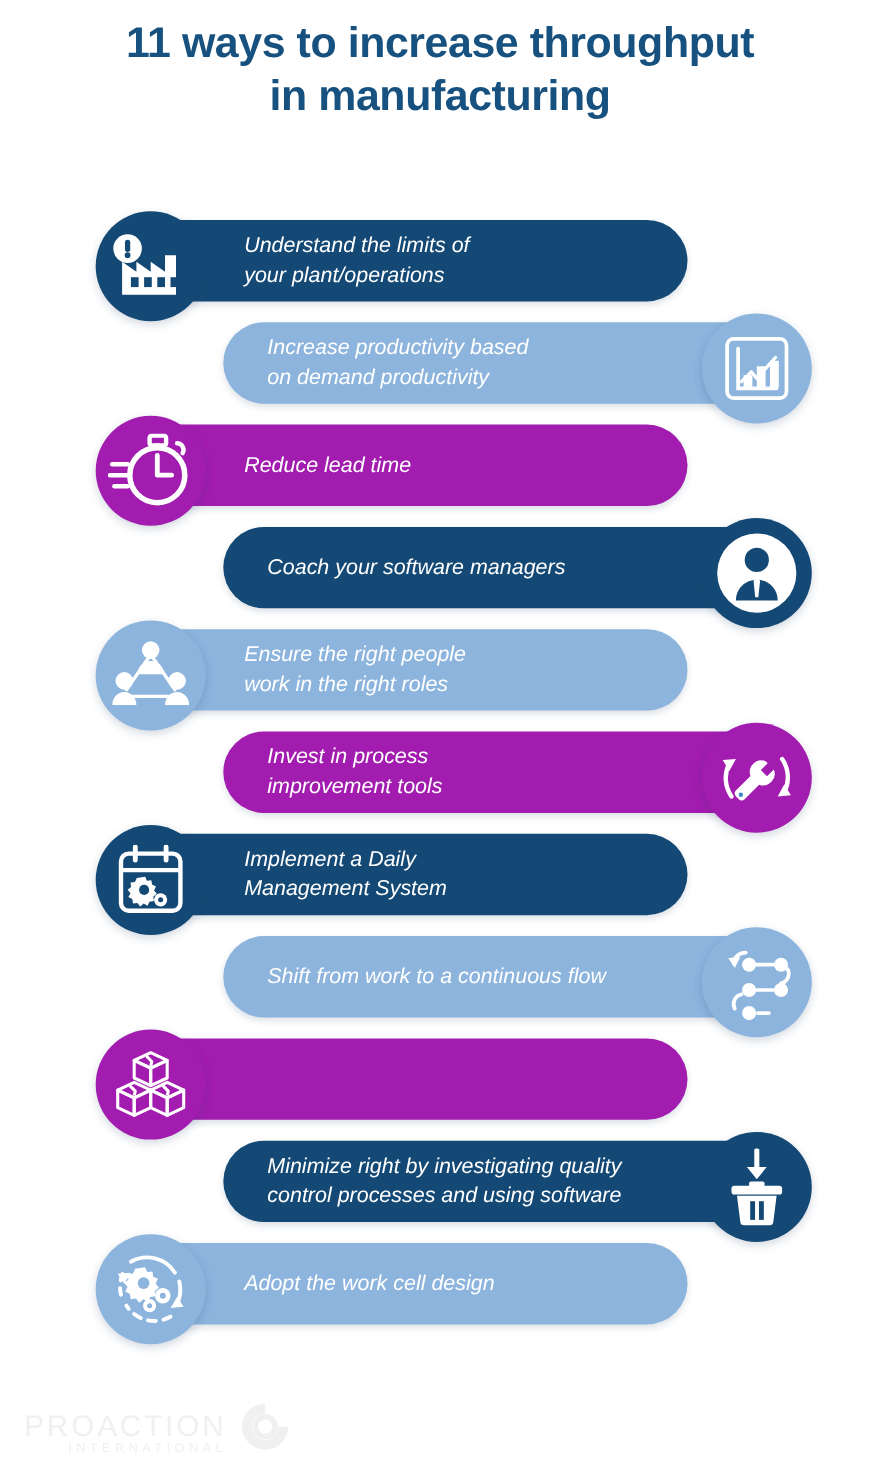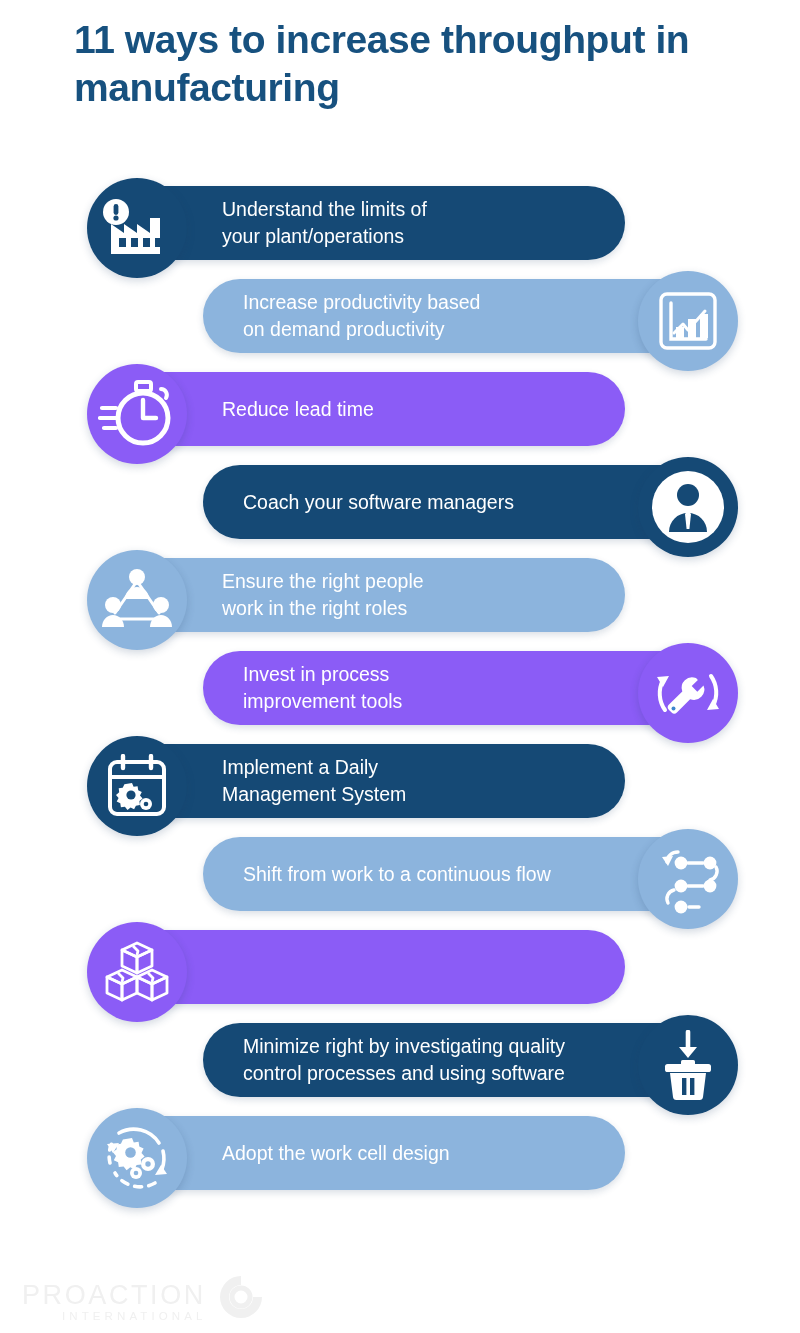--- a/index.html
+++ b/index.html
@@ -3,30 +3,30 @@
 <meta charset="utf-8">
 <style>
   html,body{margin:0;padding:0;}
   body{
     width:800px;height:1333px;background:#ffffff;
     font-family:"Liberation Sans", sans-serif;
     position:relative;overflow:hidden;
   }
   #title{
     position:absolute;left:0;right:0;top:16px;
-    text-align:left;
+    text-align:center;
     color:#17517f;
     font-weight:bold;
     font-size:39px;
     line-height:48px;
     letter-spacing:-0.4px;
-    padding:0 74px;
+    padding:0 96px;
     box-sizing:border-box;
   }
-  #list{position:absolute;left:0;top:178px;width:716px;}
+  #list{position:absolute;left:0;top:192px;width:716px;font-style:italic;}
   .row{position:relative;height:93px;}
   .pill{
     position:absolute;top:8px;height:74px;
     border-radius:37px;
     box-sizing:border-box;
     display:flex;align-items:center;
     box-shadow:0 3px 7px rgba(30,60,100,0.16);
   }
   .row.left .pill{left:110px;width:515px;padding-left:112px;padding-right:24px;}
   .row.right .pill{left:203px;width:512px;padding-left:40px;padding-right:84px;justify-content:flex-start;}
@@ -35,21 +35,21 @@
   }
   .badge{
     position:absolute;top:0;width:100px;height:100px;border-radius:50%;
     box-shadow:0 3px 9px rgba(30,60,100,0.20);
     display:flex;align-items:center;justify-content:center;
     z-index:3;
   }
   .row.left .badge{left:87px;}
   .row.right .badge{left:638px;}
   .pill.dark,.badge.dark{background:#154975;}
-  .pill.mid,.badge.mid{background:#8b5cf6;}
+  .pill.mid,.badge.mid{background:#a21caf;}
   .pill.light,.badge.light{background:#8cb4dd;}
   .badge svg{display:block;}
   #logo{
     position:absolute;left:22px;top:1280px;
     display:flex;align-items:center;opacity:1;
   }
   #logo .lt{display:flex;flex-direction:column;}
   #logo .l1{font-size:27px;letter-spacing:2.6px;color:#f0f0f0;line-height:29px;}
   #logo .l2{font-size:11.5px;letter-spacing:4.1px;color:#f0f0f0;line-height:13px;margin-left:40px;}
 </style>

